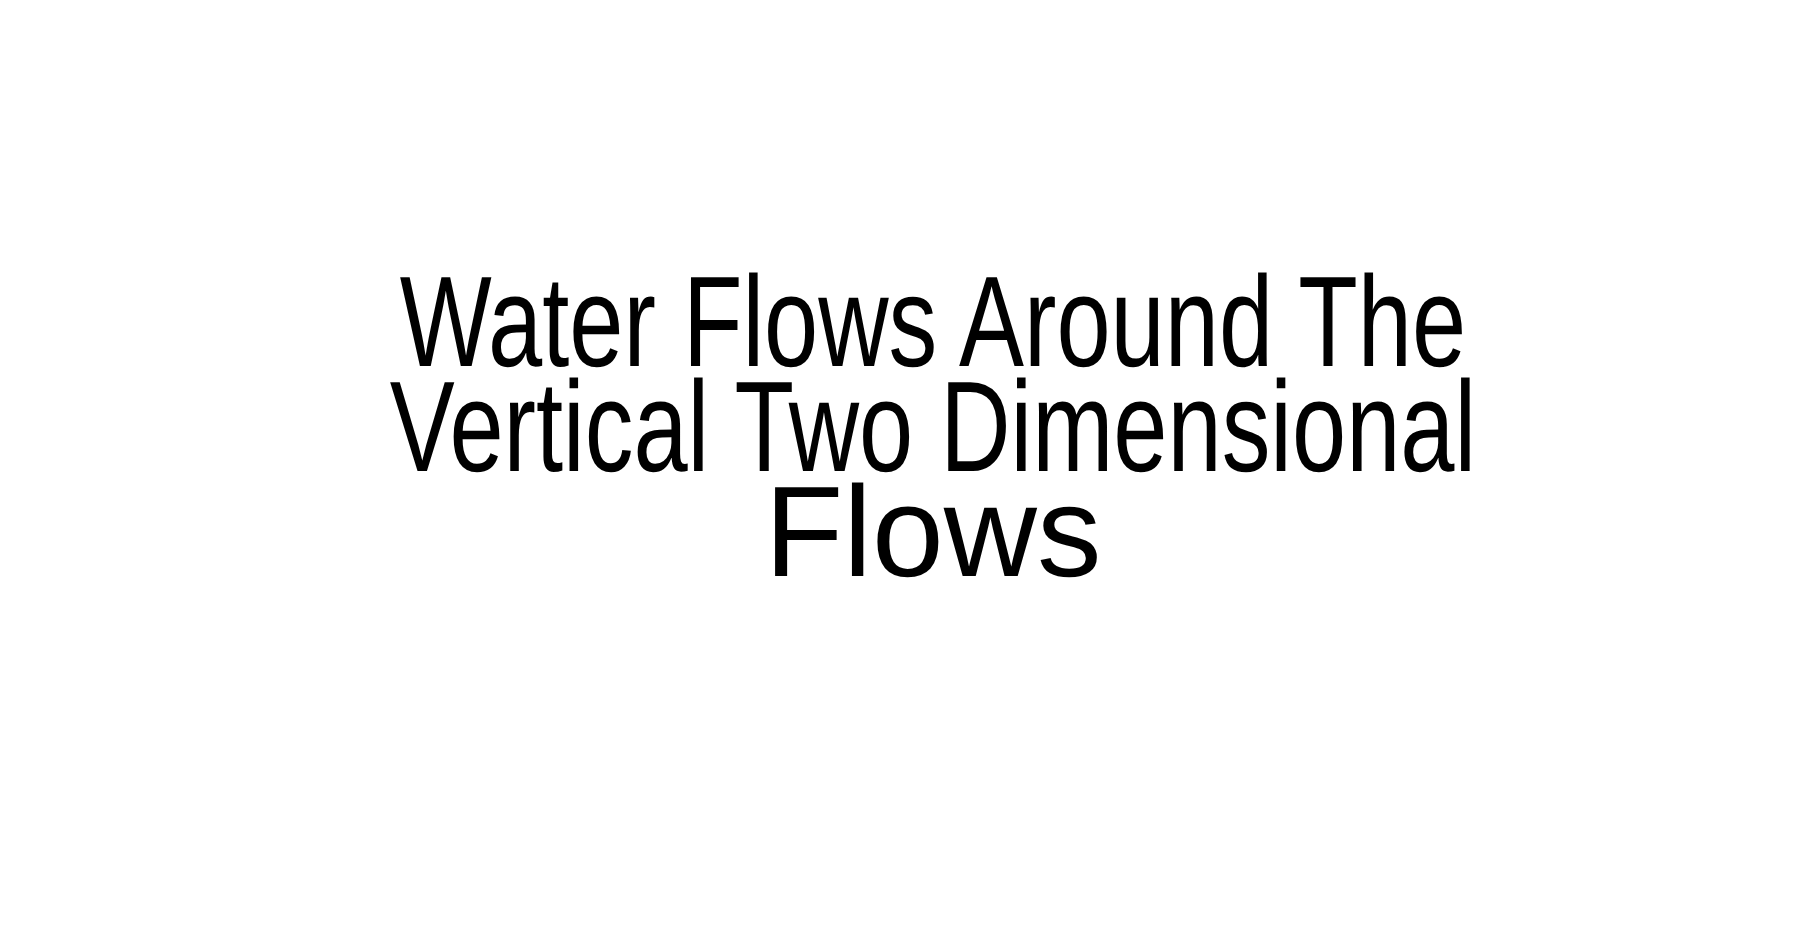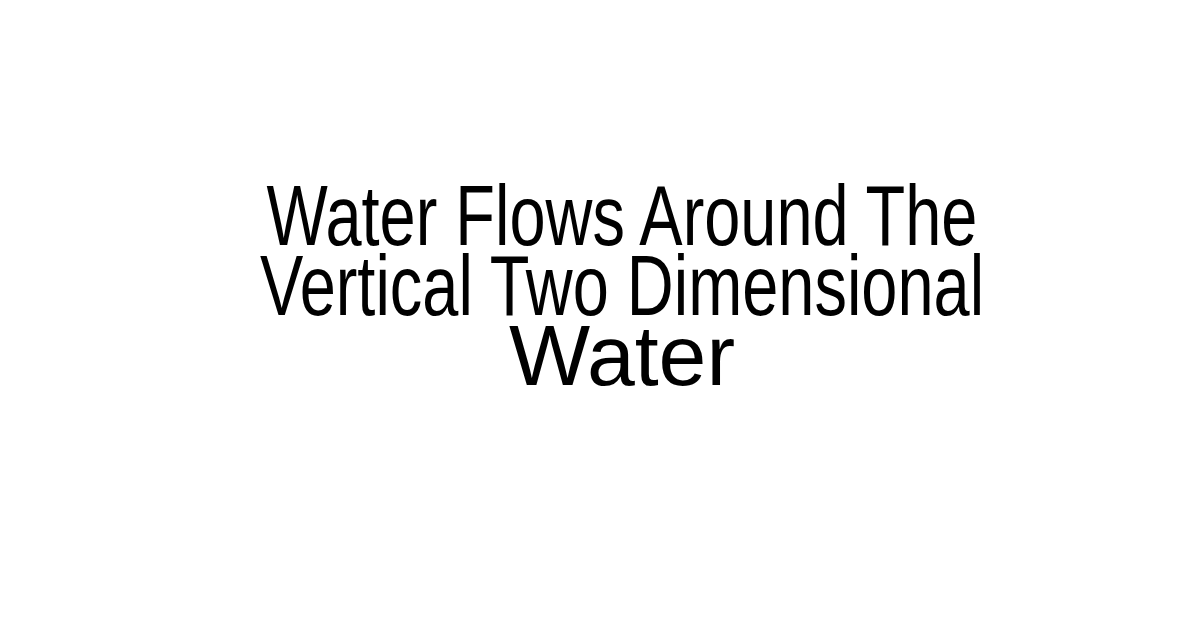--- a/index.html
+++ b/index.html
@@ -57,16 +57,16 @@
   }
 </style>
 </head>
 <body style="background: rgb(255, 255, 255);">
 
 <div class="card" style="background: rgb(255, 255, 255); width: 1200px; height: 630px;">
 
   <h1 class="title-block" style="color: rgb(0, 0, 0); font-size: 86px; line-height: 70px; text-align: center;">
     <span class="title-line fit">Water Flows Around The</span>
     <span class="title-line fit">Vertical Two Dimensional</span>
-    <span class="title-line natural">Water</span>
+    <span class="title-line natural">Flows</span>
   </h1>
 
 </div>
 
 </body></html>

